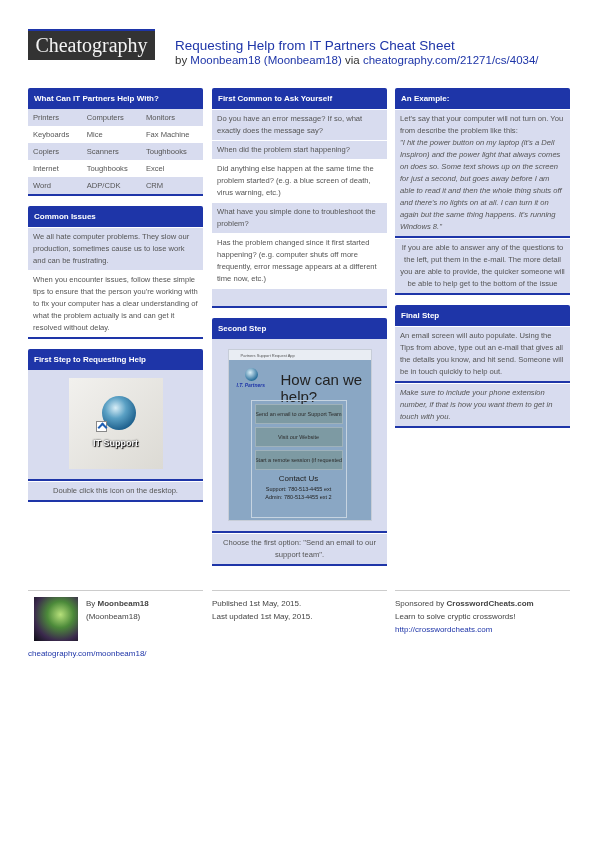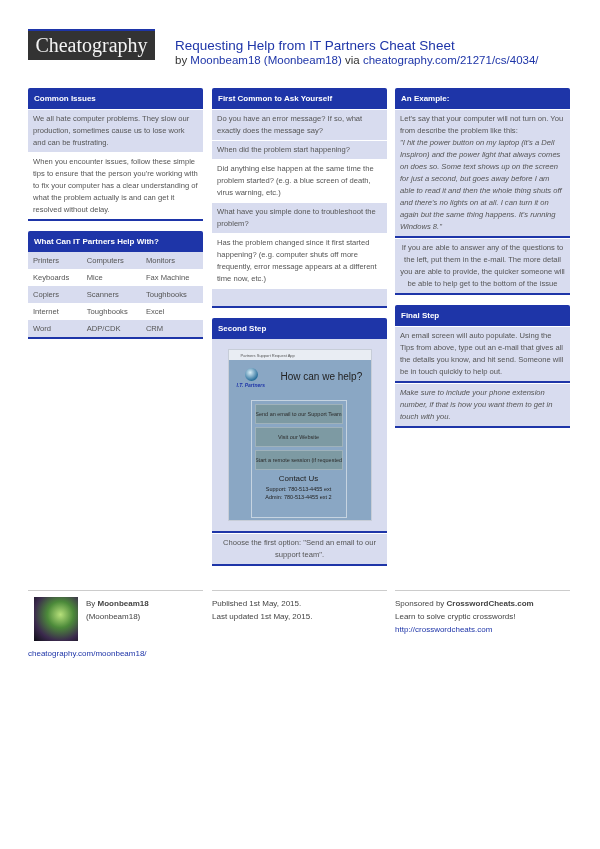--- a/index.html
+++ b/index.html
@@ -36,21 +36,21 @@
   .shortcut { position: absolute; left: 27px; top: 43px; width: 11px; height: 11px; background: #fff; border: 1px solid #888; }
   .shortcut::after { content: ""; position: absolute; left: 2px; top: 2px; width: 5px; height: 5px; border-left: 2px solid #1e5fb4; border-top: 2px solid #1e5fb4; transform: rotate(45deg); }
   .it-label { position: absolute; left: 0; right: 0; top: 60px; text-align: center; color: #fff; font-weight: bold; font-size: 9px; text-shadow: 0 0 2px #000, 1px 1px 1px #000; }
 
   .app-wrap { background: #d8dcef; padding: 10px 0 10px; display: flex; justify-content: center; }
   .app { width: 144px; height: 172px; background: #8aa7c4; position: relative; border: 1px solid #c7cdd8; }
   .app-bar { height: 10px; background: #e9edf3; font-size: 4px; color: #555; padding: 3px 0 0 12px; }
   .app-logo { position: absolute; left: 8px; top: 18px; width: 30px; height: 24px; }
   .app-globe { position: absolute; left: 8px; top: 0; width: 13px; height: 13px; border-radius: 50%; background: radial-gradient(circle at 40% 35%, #d9eef7, #2a6f9b 70%); }
   .app-logo-text { position: absolute; left: 0; top: 14px; font-size: 5px; color: #1e35a8; font-style: italic; font-weight: bold; }
-  .app-heading { position: absolute; left: 52px; top: 21px; font-size: 10px; color: #222; }
+  .app-heading { position: absolute; left: 52px; top: 21px; font-size: 15px; color: #222; }
   .app-panel { position: absolute; left: 22px; top: 50px; width: 96px; height: 118px; border: 1px solid #c6d4e1; }
   .app-btn { margin: 3px 3px 0; height: 20px; background: #7d9aa3; border: 1px solid #9fb2bb; font-size: 5.5px; color: #2b2b2b; display: flex; align-items: center; justify-content: center; white-space: nowrap; overflow: hidden; }
   .app-contact { text-align: center; font-size: 8px; color: #222; margin-top: 4px; }
   .app-phone { text-align: center; font-size: 5.5px; color: #222; line-height: 8px; margin-top: 2px; }
 
   .footer { position: absolute; top: 590px; width: 175px; border-top: 1px solid #ccc; padding-top: 6px; font-size: 8px; line-height: 13px; color: #444; }
   .f1 { left: 28px; }
   .f2 { left: 212px; }
   .f3 { left: 395px; }
   .avatar { width: 44px; height: 44px; background: radial-gradient(ellipse at 60% 40%, #b6e07a 0%, #4c8a3a 35%, #3b2a4d 70%, #0d0d15 100%); float: left; margin: 0 8px 6px 6px; }
@@ -62,26 +62,20 @@
 
 <div class="logo">Cheatography</div>
 <div class="title-block">
   <div class="title">Requesting Help from IT Partners Cheat Sheet</div>
   <div class="byline">
     <span>by </span><a class="link">Moonbeam18 (Moonbeam18)</a><span> via </span><a class="link">cheatography.com/21271/cs/4034/</a>
   </div>
 </div>
 
 <div class="col col1">
-  <div class="box">
-    <div class="box-head">Common Issues</div>
-    <div class="row shade">We all hate computer problems. They slow our production, sometimes cause us to lose work and can be frustrating.</div>
-    <div class="row plain">When you encounter issues, follow these simple tips to ensure that the person you're working with to fix your computer has a clear understanding of what the problem actually is and can get it resolved without delay.</div>
-  </div>
-
   <div class="box">
     <div class="box-head">What Can IT Partners Help With?</div>
     <table class="grid">
       <tbody>
           <tr>
             <td>Printers</td>
             <td>Computers</td>
             <td>Monitors</td>
           </tr>
       <tr>
@@ -101,20 +95,38 @@
           </tr>
       <tr>
             <td>Word</td>
             <td>ADP/CDK</td>
             <td>CRM</td>
           </tr>
     </tbody>
       </table>
   </div>
 
+  <div class="box">
+    <div class="box-head">Common Issues</div>
+    <div class="row shade">We all hate computer problems. They slow our production, sometimes cause us to lose work and can be frustrating.</div>
+    <div class="row plain">When you encounter issues, follow these simple tips to ensure that the person you're working with to fix your computer has a clear understanding of what the problem actually is and can get it resolved without delay.</div>
+  </div>
+
+  <div class="box">
+    <div class="box-head">First Step to Requesting Help</div>
+    <div class="img-wrap">
+      <div class="it-img">
+        <div class="globe"></div>
+        <div class="shortcut"></div>
+        <div class="it-label">IT Support</div>
+      </div>
+    </div>
+    <div class="divider"></div>
+    <div class="row shade center">Double click this icon on the desktop.</div>
+  </div>
 </div>
 
 <div class="col col2">
   <div class="box">
     <div class="box-head">First Common to Ask Yourself</div>
     <div class="row shade">Do you have an error message? If so, what exactly does the message say?</div>
     <div class="row shade">When did the problem start happening?</div>
     <div class="row plain">Did anything else happen at the same time the problem started? (e.g. a blue screen of death, virus warning, etc.)</div>
     <div class="row shade">What have you simple done to troubleshoot the problem?</div>
     <div class="row plain">Has the problem changed since it first started happening? (e.g. computer shuts off more frequently, error message appears at a different time now, etc.)</div>

